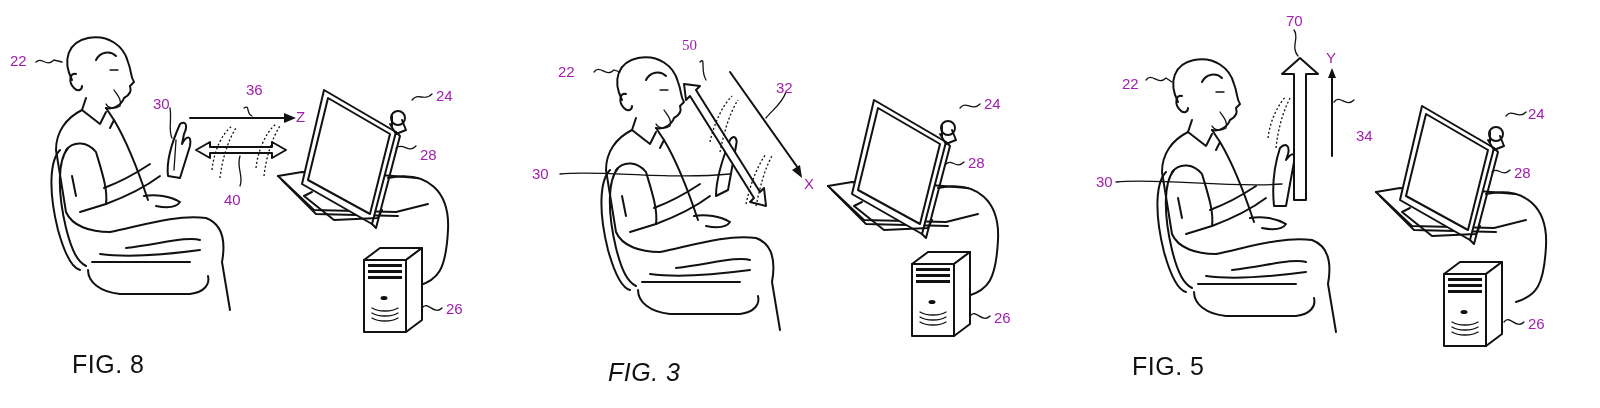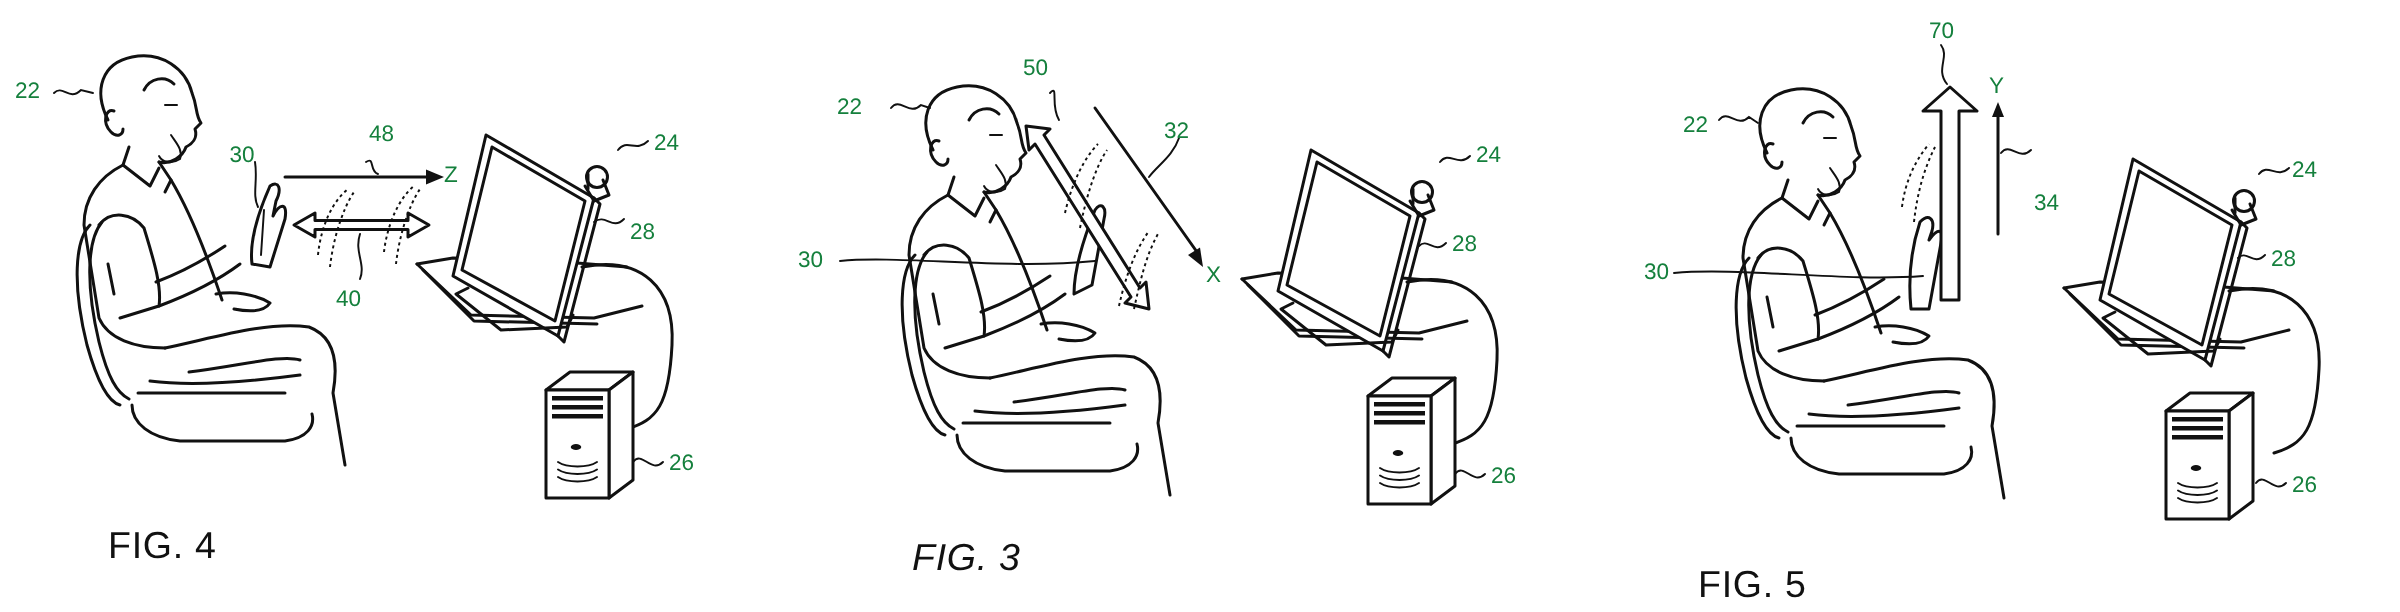--- a/index.html
+++ b/index.html
@@ -1,20 +1,20 @@
 <!DOCTYPE html>
 <html><head>
 <meta charset="utf-8">
 <style>
   html, body { margin:0; padding:0; background:#ffffff; }
   body { width:1600px; height:408px; overflow:hidden; position:relative;
          font-family:"Liberation Sans", sans-serif; color:#111; }
   .fig { position:absolute; top:0; height:408px; }
   .fig svg { position:absolute; left:0; top:0; overflow:visible; }
-  .lbl { position:absolute; font-size:15px; color:#15803d; line-height:1; white-space:nowrap; }
+  .lbl { position:absolute; font-size:15px; color:#a21caf; line-height:1; white-space:nowrap; }
   .caption { position:absolute; font-size:25px; color:#111; letter-spacing:0.5px; }
   svg .ln { fill:none; stroke:#111; stroke-width:2; stroke-linecap:round; stroke-linejoin:round; }
   svg .thin { fill:none; stroke:#111; stroke-width:1.3; stroke-linecap:round; }
   svg .dash { fill:none; stroke:#111; stroke-width:1.3; stroke-dasharray:2 2.2; }
   svg .fillw { fill:#fff; stroke:#111; stroke-width:2; stroke-linejoin:round; }
   svg .fillk { fill:#111; stroke:none; }
 </style>
 </head>
 <body>
 
@@ -114,27 +114,27 @@
     <path class="thin" d="M244,108 C250,104 246,114 252,116"></path>
     <path class="thin" d="M240,156 C236,168 244,176 240,186"></path>
     <use href="#station" x="278" y="80"></use>
     <path class="thin" d="M412,100 C418,92 424,102 432,94"></path>
     <path class="thin" d="M396,148 C404,142 408,154 416,146"></path>
     <use href="#tower" x="364" y="248"></use>
     <path class="thin" d="M422,308 C428,300 434,316 442,308"></path>
   </svg>
   <span class="lbl" style="left:10px; top:53px;">22</span>
   <span class="lbl" style="left:153px; top:96px;">30</span>
-  <span class="lbl" style="left:246px; top:82px;">48</span>
+  <span class="lbl" style="left:246px; top:82px;">36</span>
   <span class="lbl" style="left:296px; top:109px;">Z</span>
   <span class="lbl" style="left:224px; top:192px;">40</span>
   <span class="lbl" style="left:436px; top:88px;">24</span>
   <span class="lbl" style="left:420px; top:147px;">28</span>
   <span class="lbl" style="left:446px; top:301px;">26</span>
-  <span class="caption" style="left:72px; top:350px;">FIG. 4</span>
+  <span class="caption" style="left:72px; top:350px;">FIG. 8</span>
 </div>
 
 <div class="fig" style="left:520px; width:540px;">
   <svg width="540" height="408">
     <use href="#person" x="40" y="20"></use>
 
     <path class="fillw" d="M196,196 C196,180 202,160 210,140 C214,134 218,138 216,146 L208,190 Z"></path>
 
     <path class="fillw" d="M164,84 L180,86 L176,90 L240,192 L244,188 L246,206 L230,202 L234,198 L170,96 L166,100 Z"></path>
 
@@ -150,21 +150,21 @@
     <path class="thin" d="M180,62 C186,56 180,70 186,80"></path>
     <path class="thin" d="M266,92 C262,104 252,110 246,118"></path>
     <path class="thin" d="M40,174 C80,170 150,180 210,174"></path>
     <use href="#station" x="308" y="90"></use>
     <path class="thin" d="M440,108 C446,100 452,112 460,104"></path>
     <path class="thin" d="M426,164 C432,158 436,170 444,162"></path>
     <use href="#tower" x="392" y="252"></use>
     <path class="thin" d="M450,316 C456,308 462,324 470,316"></path>
   </svg>
   <span class="lbl" style="left:38px; top:64px;">22</span>
-  <span class="lbl" style="left:162px; top:38px;">50</span>
+  <span class="lbl" style="left:162px; top:38px;font-family:Liberation Serif, serif;">50</span>
   <span class="lbl" style="left:256px; top:80px;">32</span>
   <span class="lbl" style="left:284px; top:176px;">X</span>
   <span class="lbl" style="left:12px; top:166px;">30</span>
   <span class="lbl" style="left:464px; top:96px;">24</span>
   <span class="lbl" style="left:448px; top:155px;">28</span>
   <span class="lbl" style="left:474px; top:310px;">26</span>
   <span class="caption" style="left:88px; top:358px;font-style:italic;">FIG. 3</span>
 </div>
 
 <div class="fig" style="left:1060px; width:540px;">
@@ -192,14 +192,14 @@
     <path class="thin" d="M444,322 C450,314 456,330 464,322"></path>
   </svg>
   <span class="lbl" style="left:62px; top:76px;">22</span>
   <span class="lbl" style="left:226px; top:13px;">70</span>
   <span class="lbl" style="left:266px; top:50px;">Y</span>
   <span class="lbl" style="left:296px; top:92px;margin-top:36px;">34</span>
   <span class="lbl" style="left:36px; top:174px;">30</span>
   <span class="lbl" style="left:468px; top:106px;">24</span>
   <span class="lbl" style="left:454px; top:165px;">28</span>
   <span class="lbl" style="left:468px; top:316px;">26</span>
-  <span class="caption" style="left:72px; top:376px;">FIG. 5</span>
+  <span class="caption" style="left:72px; top:352px;">FIG. 5</span>
 </div>
 
 </body></html>

